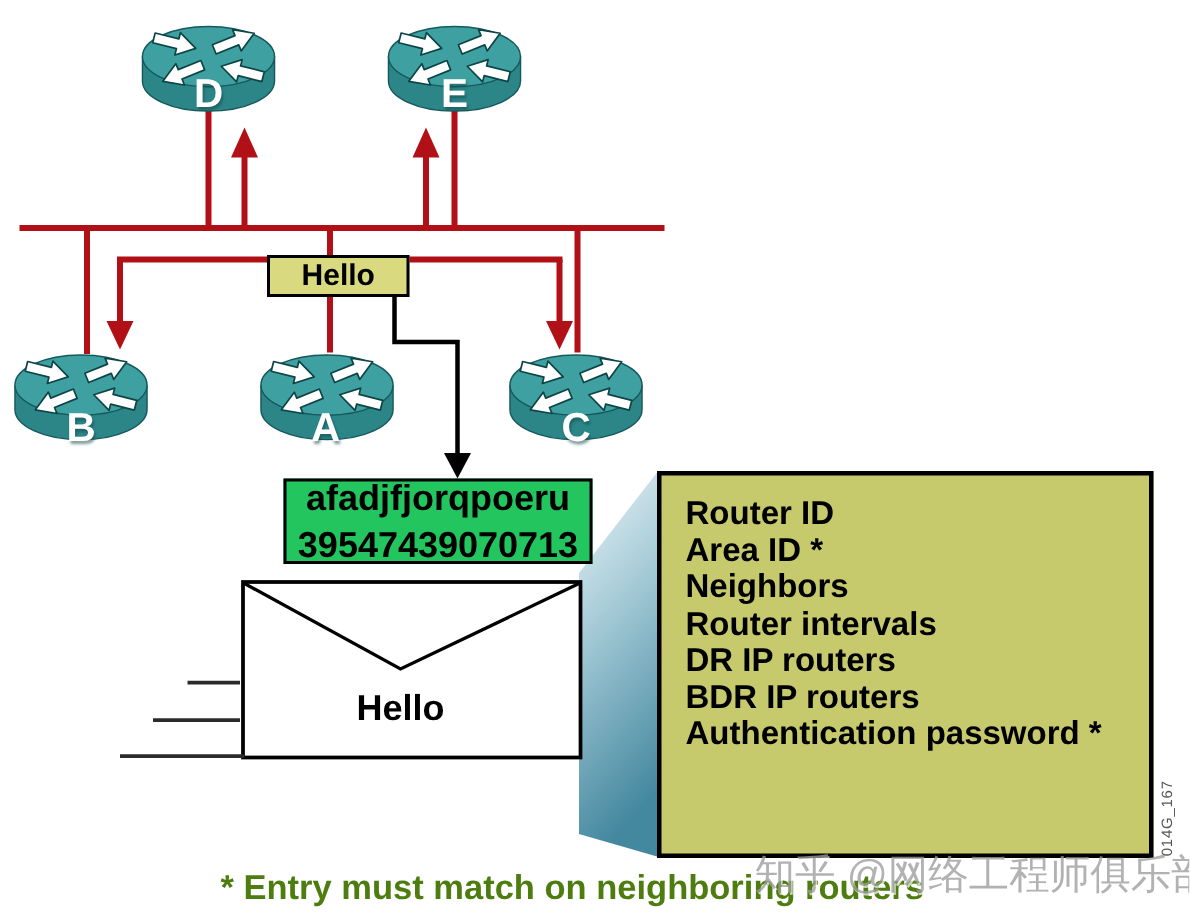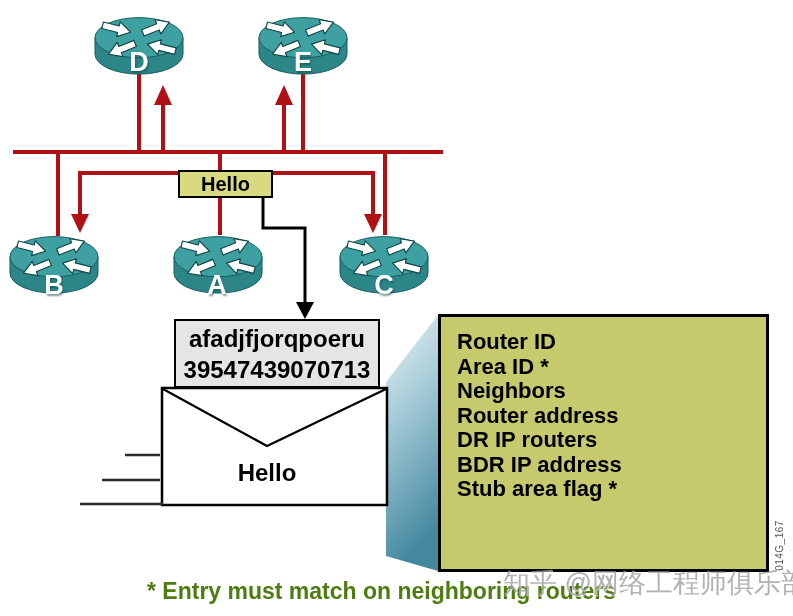--- a/index.html
+++ b/index.html
@@ -30,23 +30,23 @@
     width: 95px; height: 28px;
     background: #d9d97f;
     border: 2px solid #000000;
     box-sizing: border-box;
     display: flex; align-items: center; justify-content: center;
     font-weight: bold; font-size: 20px; color: #000;
   }
 
   #packet-box {
     position: absolute;
-    left: 174px; top: 319px;
-    width: 206px; height: 69px;
-    background: #e5e5e5;
+    left: 189px; top: 319px;
+    width: 206px; height: 57px;
+    background: #22c55e;
     border: 2px solid #000000;
     box-sizing: border-box;
     display: flex; flex-direction: column; align-items: center; justify-content: center;
     font-weight: bold; font-size: 24px; line-height: 31px; color: #000;
     letter-spacing: 0px;
     white-space: nowrap;
   }
 
   #envelope-label {
     position: absolute;
@@ -178,24 +178,24 @@
     <span>afadjfjorqpoeru</span>
     <span>39547439070713</span>
   </div>
 
   <div id="envelope-label">Hello</div>
 
   <div id="callout-box">
     <div class="callout-line">Router ID</div>
     <div class="callout-line">Area ID *</div>
     <div class="callout-line">Neighbors</div>
-    <div class="callout-line">Router address</div>
+    <div class="callout-line">Router intervals</div>
     <div class="callout-line">DR IP routers</div>
-    <div class="callout-line">BDR IP address</div>
-    <div class="callout-line">Stub area flag *</div>
+    <div class="callout-line">BDR IP routers</div>
+    <div class="callout-line">Authentication password *</div>
   </div>
 
   <div id="footnote">* Entry must match on neighboring routers</div>
 
   <div id="watermark">知乎 @网络工程师俱乐部</div>
 
   <div id="figure-id">014G_167</div>
 
 </div>
 

